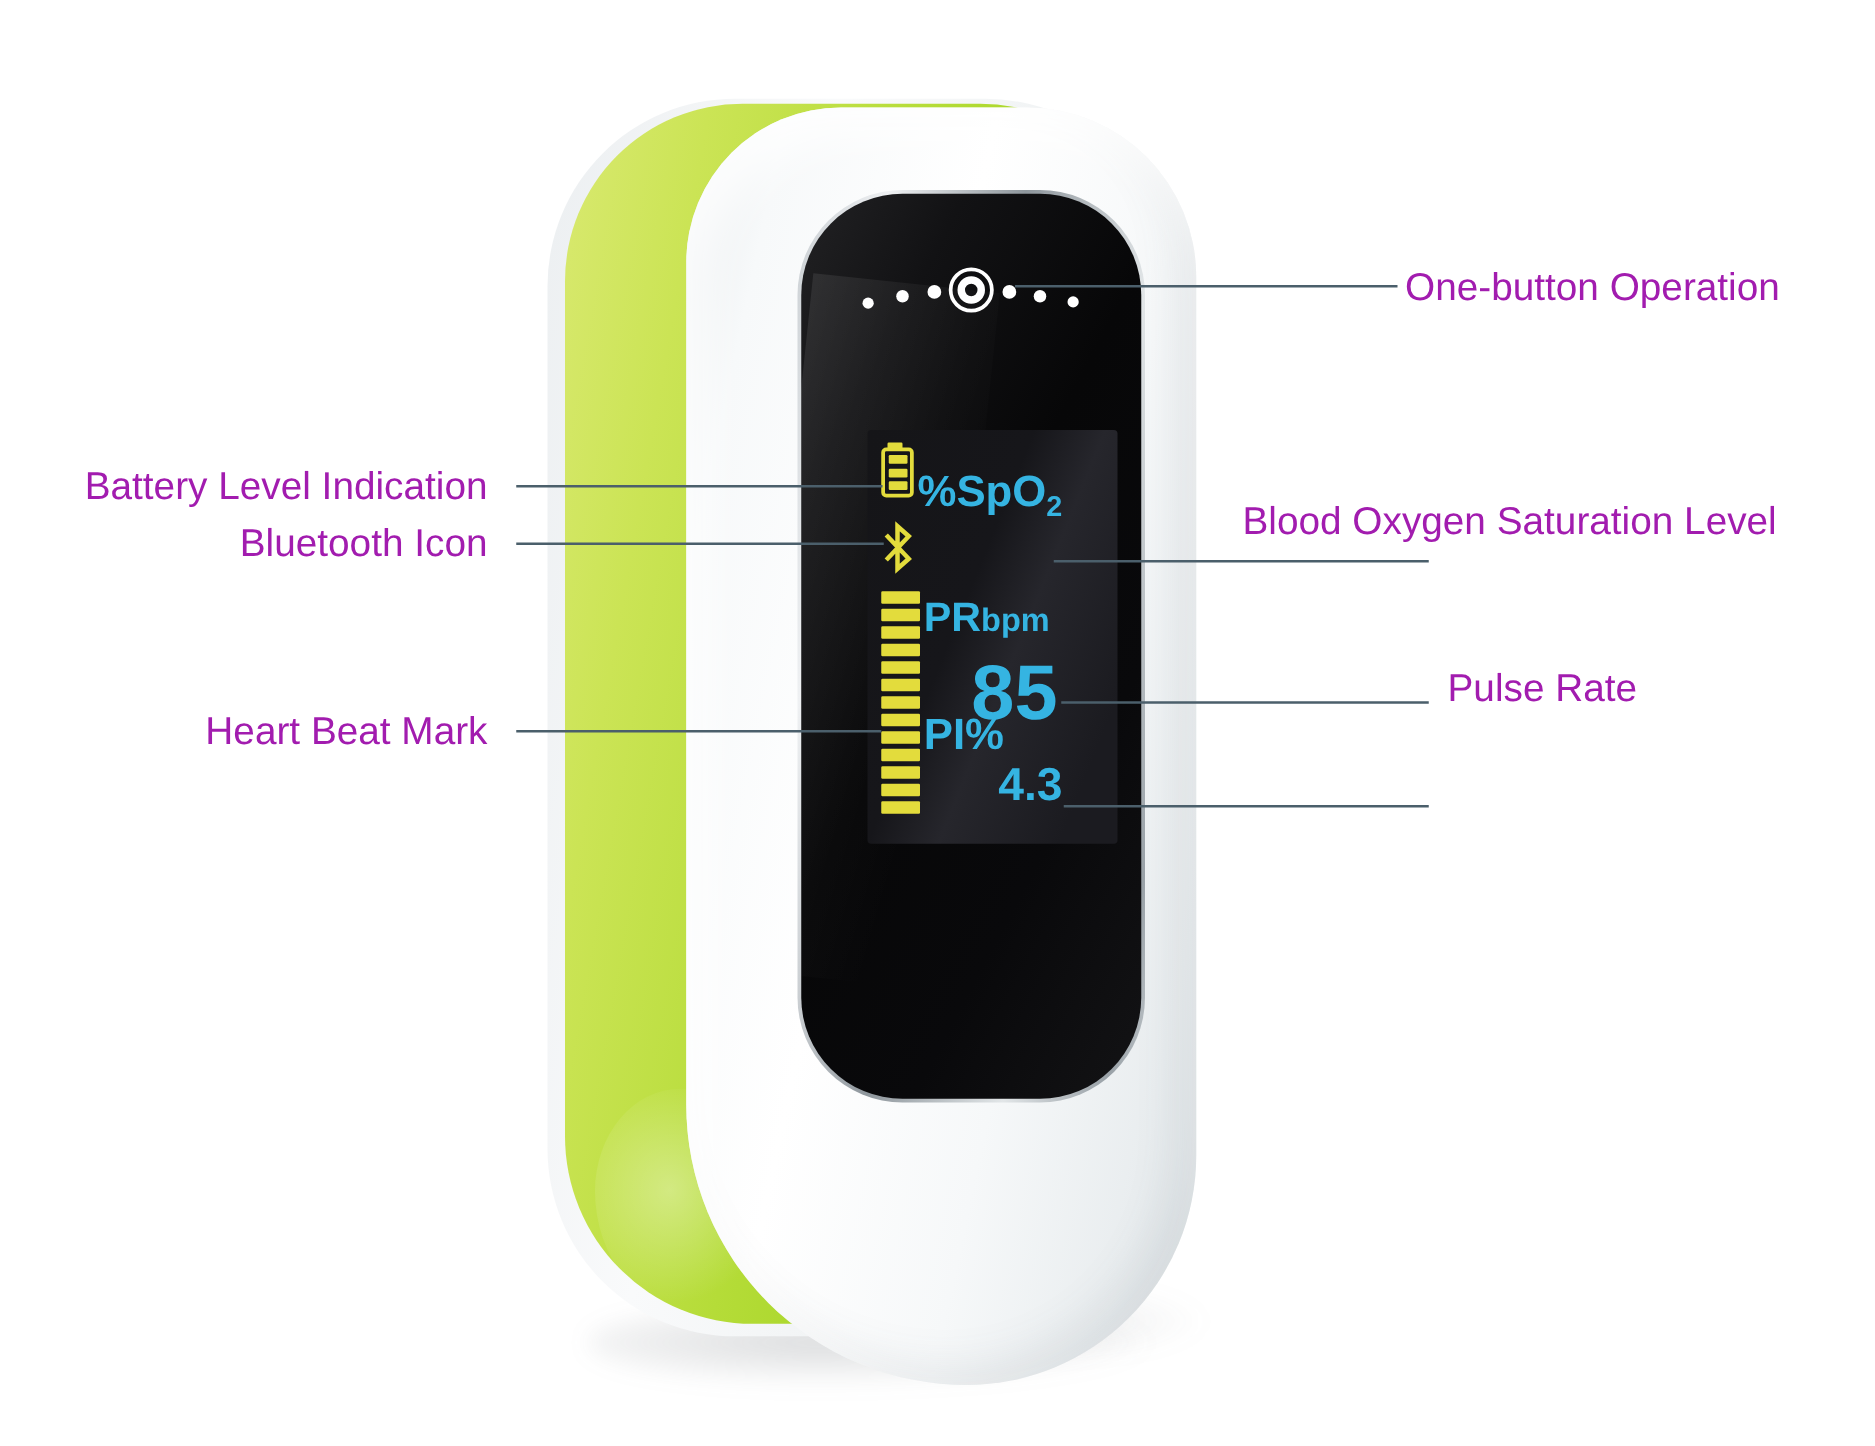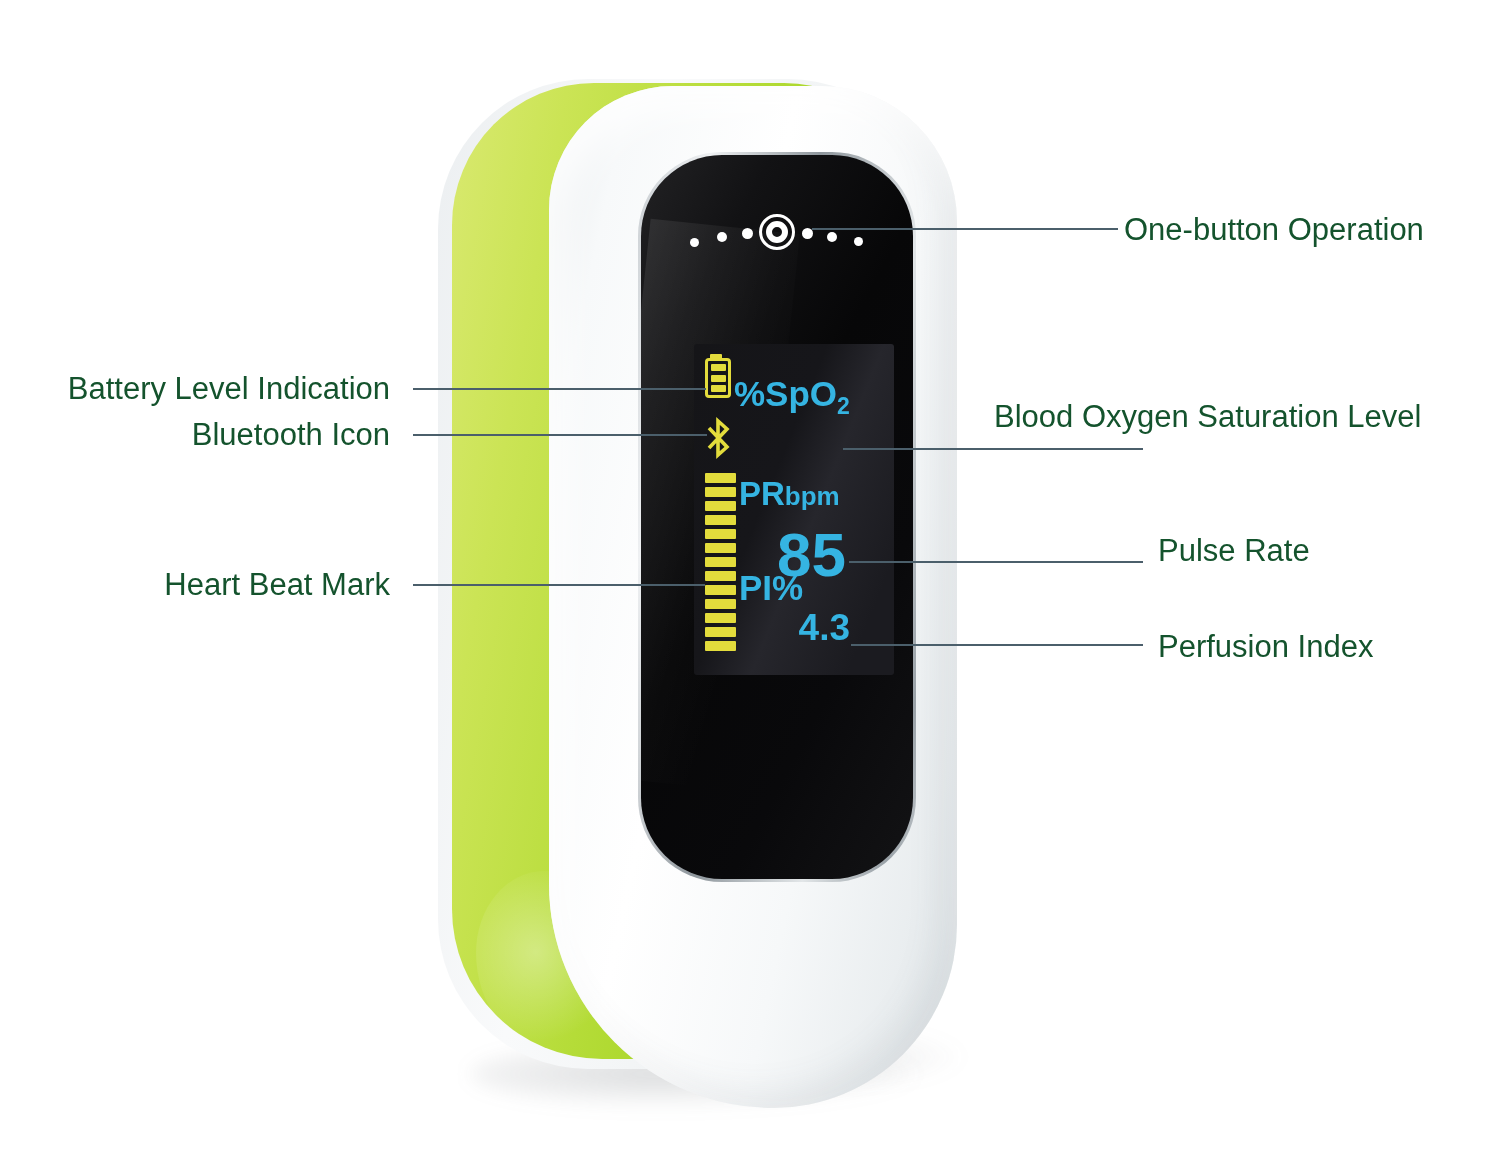--- a/index.html
+++ b/index.html
@@ -83,21 +83,21 @@
   
   .callout-line{position:absolute;height:2px;background:var(--line);}
   .ln-battery{left:413px;top:388px;width:293px;}
   .ln-bluetooth{left:413px;top:434px;width:294px;}
   .ln-heart{left:413px;top:584px;width:292px;}
   .ln-onebutton{left:812px;top:228px;width:306px;}
   .ln-blood{left:843px;top:448px;width:300px;}
   .ln-pulse{left:849px;top:561px;width:294px;}
   .ln-perfusion{left:851px;top:644px;width:292px;}
 
-  .callout-label{position:absolute;font-size:31px;color:#14532d;line-height:37px;white-space:nowrap;}
+  .callout-label{position:absolute;font-size:31px;color:#a21caf;line-height:37px;white-space:nowrap;}
   .lbl-left{text-align:right;}
   .lbl-battery{right:1110px;top:370px;}
   .lbl-bluetooth{right:1110px;top:416px;}
   .lbl-heart{right:1110px;top:566px;}
   .lbl-onebutton{left:1124px;top:211px;}
   .lbl-blood{left:994px;top:398px;}
   .lbl-pulse{left:1158px;top:532px;}
   .lbl-perfusion{left:1158px;top:628px;}
 </style>
 </head>
@@ -179,15 +179,14 @@
   <div class="callout-line ln-blood"></div>
   <div class="callout-line ln-pulse"></div>
   <div class="callout-line ln-perfusion"></div>
 
   <div class="callout-label lbl-left lbl-battery">Battery Level Indication</div>
   <div class="callout-label lbl-left lbl-heart">Heart Beat Mark</div>
   <div class="callout-label lbl-left lbl-bluetooth">Bluetooth Icon</div>
   <div class="callout-label lbl-onebutton">One-button Operation</div>
   <div class="callout-label lbl-blood">Blood Oxygen Saturation Level</div>
   <div class="callout-label lbl-pulse">Pulse Rate</div>
-  <div class="callout-label lbl-perfusion">Perfusion Index</div>
 
 </div>
 
 </body></html>

